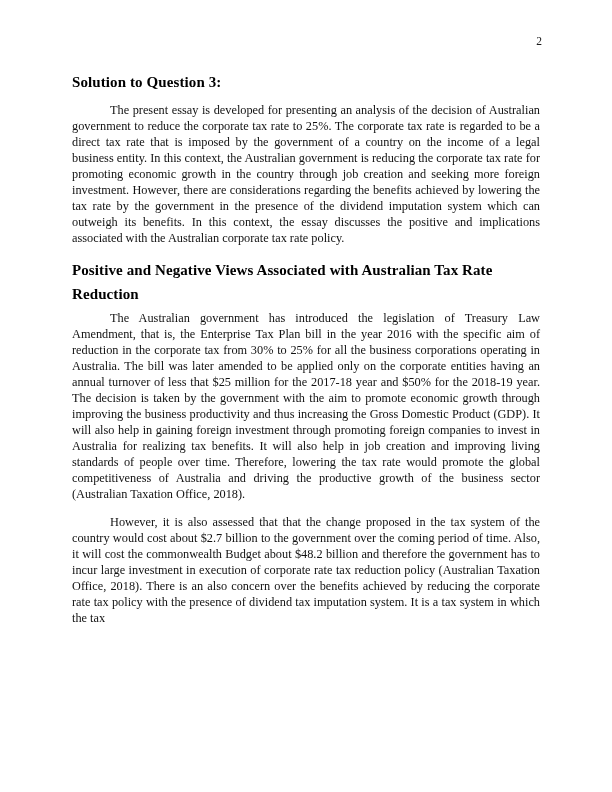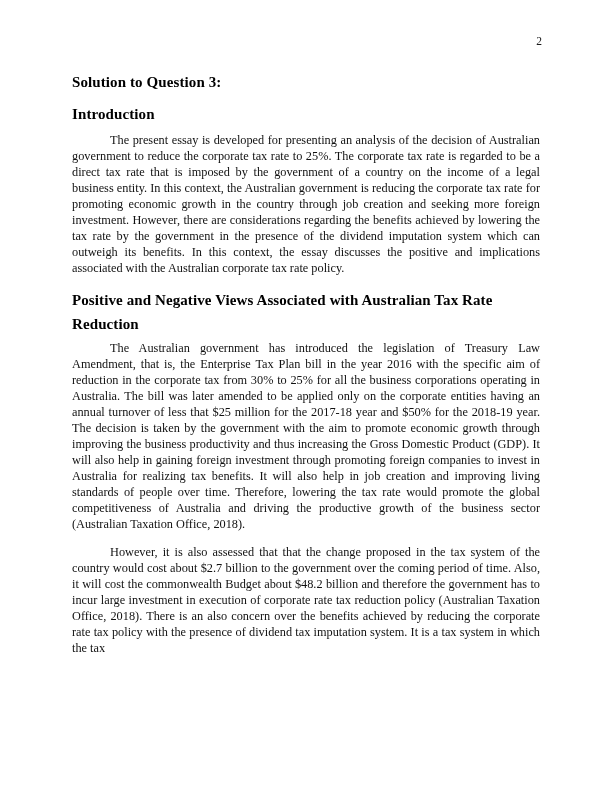--- a/index.html
+++ b/index.html
@@ -83,21 +83,20 @@
 <body>
 
 <div class="page">
 
   <div class="page-number">2</div>
 
   <div class="content">
 
     <h2 class="heading sec-solution">Solution to Question 3:</h2>
 
-    <h2 class="heading sec-intro">Introduction</h2>
 
     <p class="body-par">The present essay is developed for presenting an analysis of the decision of Australian government to reduce the corporate tax rate to 25%. The corporate tax rate is regarded to be a direct tax rate that is imposed by the government of a country on the income of a legal business entity. In this context, the Australian government is reducing the corporate tax rate for promoting economic growth in the country through job creation and seeking more foreign investment. However, there are considerations regarding the benefits achieved by lowering the tax rate by the government in the presence of the dividend imputation system which can outweigh its benefits. In this context, the essay discusses the positive and implications associated with the Australian corporate tax rate policy.</p>
 
     <h2 class="heading sec-views">Positive and Negative Views Associated with Australian Tax Rate Reduction</h2>
 
     <p class="body-par">The Australian government has introduced the legislation of Treasury Law Amendment, that is, the Enterprise Tax Plan bill in the year 2016 with the specific aim of reduction in the corporate tax from 30% to 25% for all the business corporations operating in Australia. The bill was later amended to be applied only on the corporate entities having an annual turnover of less that $25 million for the 2017-18 year and $50% for the 2018-19 year. The decision is taken by the government with the aim to promote economic growth through improving the business productivity and thus increasing the Gross Domestic Product (GDP). It will also help in gaining foreign investment through promoting foreign companies to invest in Australia for realizing tax benefits. It will also help in job creation and improving living standards of people over time. Therefore, lowering the tax rate would promote the global competitiveness of Australia and driving the productive growth of the business sector (Australian Taxation Office, 2018).</p>
 
     <p class="body-par">However, it is also assessed that that the change proposed in the tax system of the country would cost about $2.7 billion to the government over the coming period of time. Also, it will cost the commonwealth Budget about $48.2 billion and therefore the government has to incur large investment in execution of corporate rate tax reduction policy (Australian Taxation Office, 2018). There is an also concern over the benefits achieved by reducing the corporate rate tax policy with the presence of dividend tax imputation system. It is a tax system in which the tax</p>
 
   </div>

